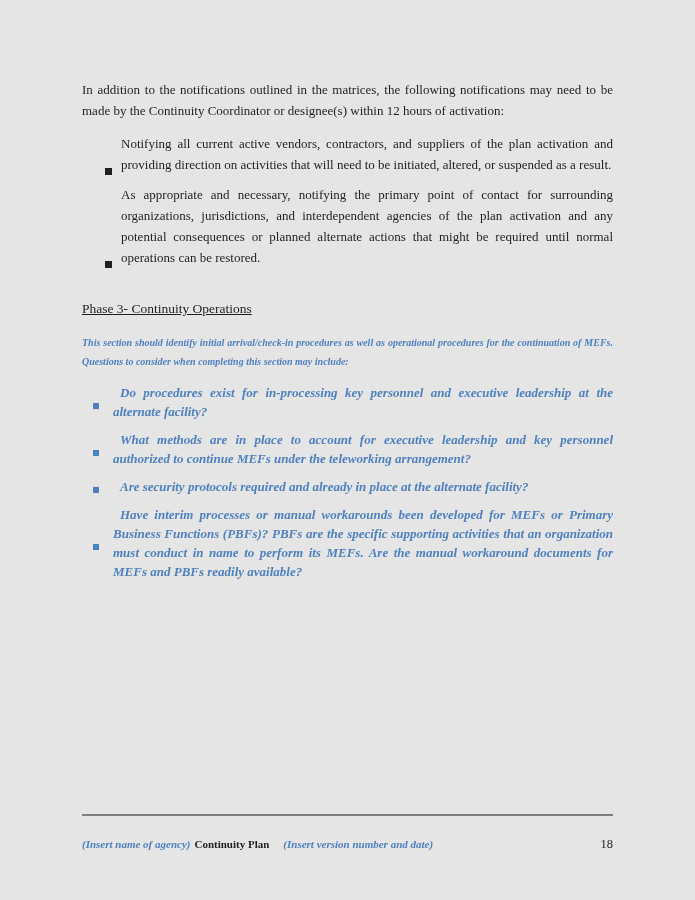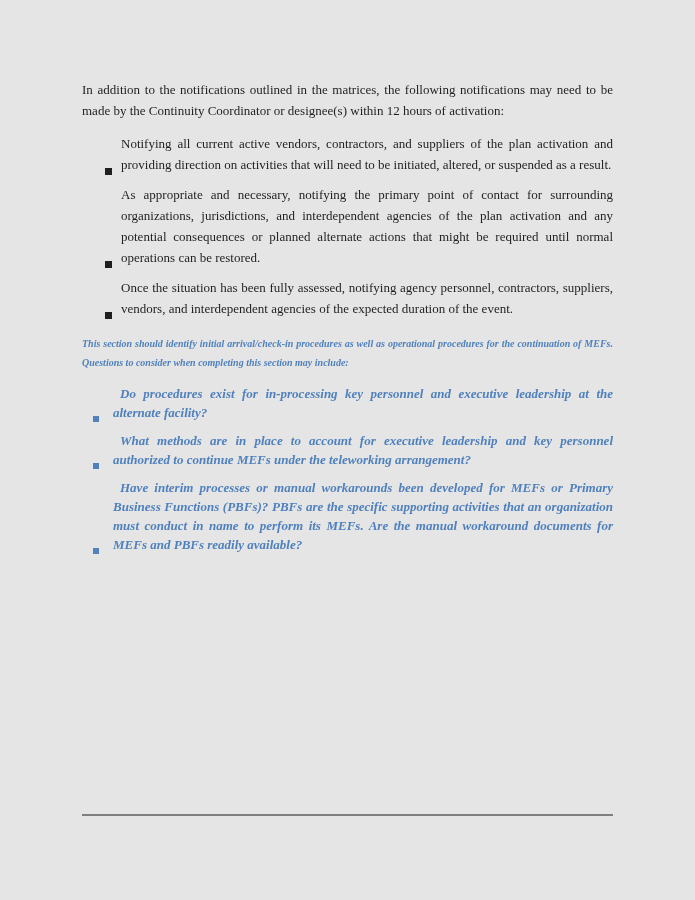--- a/index.html
+++ b/index.html
@@ -72,21 +72,21 @@
     line-height: 19px;
     text-align: justify;
   }
   .guidance-list {
     list-style: none;
     margin: 12px 0 0 0;
     padding: 0;
   }
   .guidance-item {
     display: flex;
-    align-items: flex-end;
+    align-items: center;
     margin-bottom: 9px;
   }
   .blue-square {
     flex: none;
     width: 6px;
     height: 6px;
     background: #4F81BD;
     margin: 7px 0 0 11px;
   }
   .blue-bullet-text {
@@ -146,41 +146,48 @@
 
     <ul class="bullet-list">
       <li class="bullet-item">
         <span class="black-square"></span>
         <span class="black-bullet-text">Notifying all current active vendors, contractors, and suppliers of the plan activation and providing direction on activities that will need to be initiated, altered, or suspended as a result.</span>
       </li>
       <li class="bullet-item">
         <span class="black-square"></span>
         <span class="black-bullet-text">As appropriate and necessary, notifying the primary point of contact for surrounding organizations, jurisdictions, and interdependent agencies of the plan activation and any potential consequences or planned alternate actions that might be required until normal operations can be restored.</span>
       </li>
-      <li class="bullet-item">
-        <span class="black-square"></span>
-        <span class="black-bullet-text">Once the situation has been fully assessed, notifying agency personnel, contractors, suppliers, vendors, and interdependent agencies of the expected duration of the event.</span>
-      </li>
     </ul>
 
+    <h2 class="section-heading">Phase 3- Continuity Operations</h2>
 
     <p class="body-para guidance guidance-intro">This section should identify initial arrival/check-in procedures as well as operational procedures for the continuation of MEFs.  Questions to consider when completing this section may include:</p>
 
     <ul class="guidance-list guidance">
       <li class="guidance-item">
         <span class="blue-square"></span>
         <span class="blue-bullet-text">Do procedures exist for in-processing key personnel and executive leadership at the alternate facility?</span>
       </li>
       <li class="guidance-item">
         <span class="blue-square"></span>
         <span class="blue-bullet-text">What methods are in place to account for executive leadership and key personnel authorized to continue MEFs under the teleworking arrangement?</span>
       </li>
       <li class="guidance-item">
         <span class="blue-square"></span>
+        <span class="blue-bullet-text">Are security protocols required and already in place at the alternate facility?</span>
+      </li>
+      <li class="guidance-item">
+        <span class="blue-square"></span>
         <span class="blue-bullet-text">Have interim processes or manual workarounds been developed for MEFs or Primary Business Functions (PBFs)?  PBFs are the specific supporting activities that an organization must conduct in name to perform its MEFs.  Are the manual workaround documents for MEFs and PBFs readily available?</span>
       </li>
     </ul>
 
   </div>
 
   <div class="footer-rule"></div>
 
+  <div class="footer">
+    <span class="agency">(Insert name of agency)</span>
+    <span class="plan-title">Continuity Plan</span>
+    <span class="version">(Insert version number and date)</span>
+    <span class="page-number">18</span>
+  </div>
 </div>
 
 </body></html>

